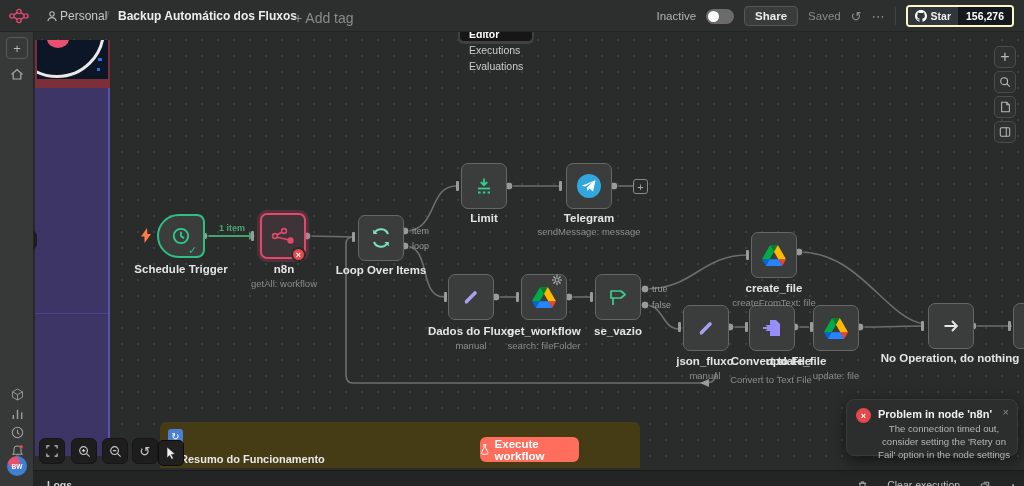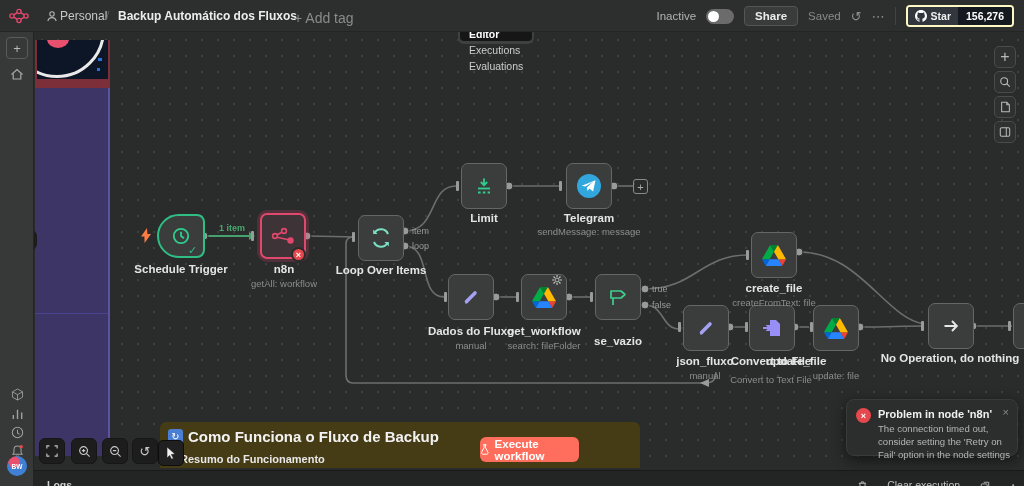--- a/index.html
+++ b/index.html
@@ -74,21 +74,21 @@
   #sticky .sub { position:absolute; left:20px; top:31px; font-size:11px; font-weight:700; color:#e8e8e8; }
   #cursorbox { position:absolute; left:158px; top:440px; width:26px; height:26px; background:#202020; border:1px solid #0d0d0d; border-radius:5px; display:flex; align-items:center; justify-content:center; z-index:8; }
 
   #exec { position:absolute; left:480px; top:437px; width:99px; height:25px; background:#ff6e5c; border-radius:6px; color:#fff; font-size:11.5px; font-weight:600; display:flex; align-items:center; justify-content:center; gap:5px; z-index:9; }
 
   
   #toast { position:absolute; left:846px; top:399px; width:172px; height:57px; background:#2c2d2d; border:1px solid #3a3a3a; border-radius:8px; box-shadow:0 4px 14px rgba(0,0,0,.55); z-index:25; }
   #toast .t-ic { position:absolute; left:9px; top:8px; width:15px; height:15px; border-radius:50%; background:#e5484d; color:#fff; font-size:9px; font-weight:700; display:flex; align-items:center; justify-content:center; }
   #toast .t-title { position:absolute; left:31px; top:8px; font-size:11px; font-weight:700; color:#f0f0f0; }
   #toast .t-close { position:absolute; right:8px; top:6px; color:#8a8a8a; font-size:11px; }
-  #toast .t-body { position:absolute; left:31px; top:23px; width:132px; font-size:9.6px; line-height:1.33; color:#b5b5b5; }
+  #toast .t-body { position:absolute; left:31px; top:23px; width:132px; font-size:9.6px; line-height:1.33; color:#b5b5b5;text-align:center; }
 
   
   #bottombar { position:absolute; left:34px; top:470px; width:990px; height:29px; background:#232424; border-top:1px solid #191a1a; z-index:21; display:flex; align-items:center; }
   #bottombar .logs { margin-left:13px; font-size:10.5px; font-weight:600; color:#d0d0d0; }
   #bottombar .right { position:absolute; right:8px; display:flex; align-items:flex-end; gap:20px; color:#c0c0c0; font-size:10.5px; }
 
   svg { display:block; }
 </style>
 </head>
 <body>
@@ -406,21 +406,21 @@
 <div class="nsub" style="left:544px;top:340px">search: fileFolder</div>
 
 <div class="node" style="left:595px;top:274px">
   <svg width="22" height="22" viewBox="0 0 22 22">
     <g stroke="#3ecf8e" stroke-width="1.7" fill="none" stroke-linejoin="round">
           <path d="M6 19v-7"></path>
           <path d="M4 5h10l4 3.5L14 12H4z"></path>
         </g>
       </svg>
 </div>
-<div class="nlabel" style="left:618px;top:335px">se_vazio</div>
+<div class="nlabel" style="left:618px;top:325px">se_vazio</div>
 
 <div class="node" style="left:751px;top:232px">
   <svg width="24" height="21" viewBox="0 0 87.3 78">
     <path fill="#0066da" d="m6.6 66.85 3.85 6.65c.8 1.4 1.95 2.5 3.3 3.3l13.75-23.8h-27.5c0 1.55.4 3.1 1.2 4.5z"></path>
     <path fill="#00ac47" d="m43.65 25-13.75-23.8c-1.35.8-2.5 1.9-3.3 3.3l-25.4 44a9.06 9.06 0 0 0-1.2 4.5h27.5z"></path>
     <path fill="#ea4335" d="m73.55 76.8c1.35-.8 2.5-1.9 3.3-3.3l1.6-2.75 7.65-13.25c.8-1.4 1.2-2.95 1.2-4.5h-27.5l5.85 11.5z"></path>
     <path fill="#00832d" d="m43.65 25 13.75-23.8c-1.35-.8-2.9-1.2-4.5-1.2h-18.5c-1.6 0-3.15.45-4.5 1.2z"></path>
     <path fill="#2684fc" d="m59.8 53.3h-32.3l-13.75 23.8c1.35.8 2.9 1.2 4.5 1.2h50.8c1.6 0 3.15-.45 4.5-1.2z"></path>
     <path fill="#ffba00" d="m73.4 26.5-12.7-22c-.8-1.4-1.95-2.5-3.3-3.3l-13.75 23.8 16.15 28.3h27.45c0-1.55-.4-3.1-1.2-4.5z"></path>
   </svg>
@@ -465,21 +465,20 @@
           <path d="M4.5 11h12M12 6l4.8 5-4.8 5"></path>
         </g>
       </svg>
 </div>
 <div class="nlabel" style="left:950px;top:352px">No Operation, do nothing</div>
 
 <div class="node" style="left:1013px;top:303px"></div>
 
 <div id="sticky">
   <div class="ic">↻</div>
-  <div class="title" style="left:28px">Como Funciona o Fluxo de Backup</div>
   <svg class="abs" style="left:8px;top:33px" width="9" height="9" viewBox="0 0 9 9">
     <rect x="0" y="4" width="2.2" height="5" fill="#4a7fd4"></rect>
         <rect x="3.2" y="1" width="2.2" height="8" fill="#3fae62"></rect>
         <rect x="6.4" y="2.8" width="2.2" height="6.2" fill="#e2b031"></rect>
       </svg>
   <div class="sub">Resumo do Funcionamento</div>
 </div>
 <div id="cursorbox">
   <svg width="12" height="14" viewBox="0 0 12 14">
     <path d="M2 1l8 7-3.6.5 2 3.8-1.8 1-2-3.9L2 12z" fill="#f0f0f0" stroke="#222" stroke-width=".6"></path>

